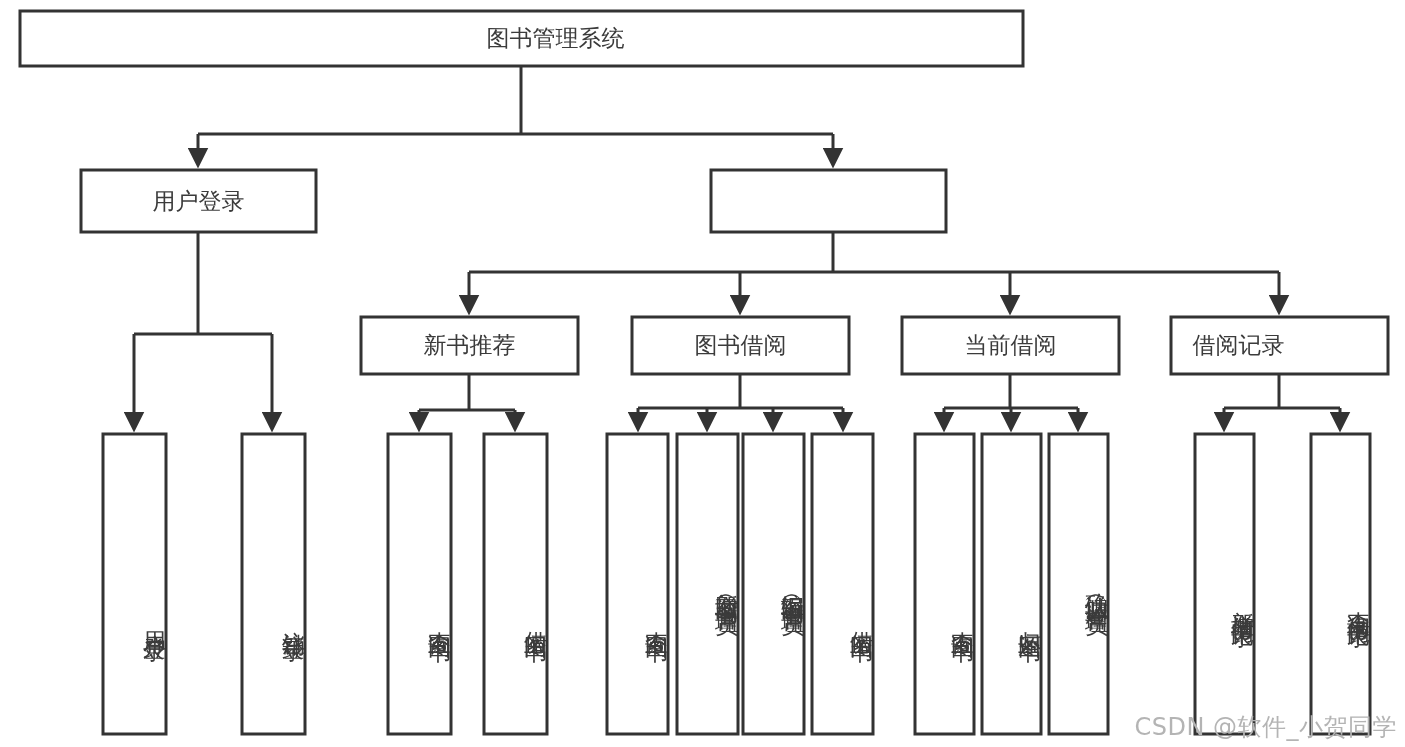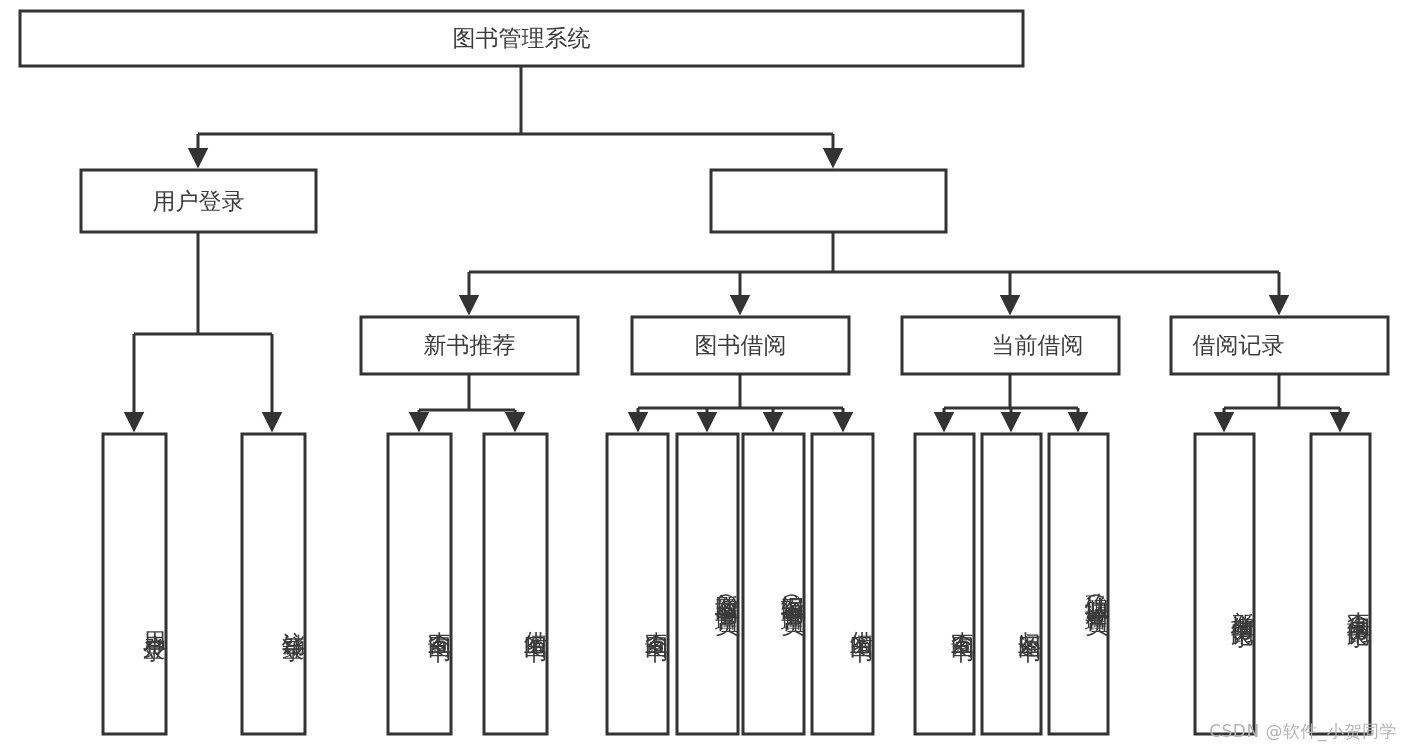--- a/index.html
+++ b/index.html
@@ -62,21 +62,21 @@
     font-size: 23px;
     font-family: "DejaVu Sans", "Liberation Sans", sans-serif;
     white-space: nowrap;
     pointer-events: none;
   }
   #watermark {
     position: absolute;
     right: 8px;
     bottom: 4px;
     color: #b4b4b4;
-    font-size: 17px;
+    font-size: 24px;
     font-family: "DejaVu Sans", "Liberation Sans", sans-serif;
     white-space: nowrap;
     letter-spacing: 0.5px;
   }
 </style>
 </head>
 <body>
 
 <div id="diagram-root">
 
@@ -163,27 +163,27 @@
     <rect class="node-rect" x="812" y="434" width="61" height="300"></rect>
 
     <rect class="node-rect" x="915" y="434" width="59" height="300"></rect>
     <rect class="node-rect" x="982" y="434" width="59" height="300"></rect>
     <rect class="node-rect" x="1049" y="434" width="59" height="300"></rect>
 
     <rect class="node-rect" x="1195" y="434" width="59" height="300"></rect>
     <rect class="node-rect" x="1311" y="434" width="59" height="300"></rect>
   </svg>
 
-  <div class="horiz-text-wrap" style="left:20px; top:11px; width:1003px; height:55px;">图书管理系统</div>
+  <div class="horiz-text-wrap" style="left:20px; top:11px; width:1003px; height:55px;padding-left:34px;">图书管理系统</div>
 
   <div class="horiz-text-wrap" style="left:81px; top:170px; width:235px; height:62px;">用户登录</div>
 
   <div class="horiz-text-wrap" style="left:632px; top:317px; width:217px; height:57px;">图书借阅</div>
   <div class="horiz-text-wrap" style="left:361px; top:317px; width:217px; height:57px;">新书推荐</div>
-  <div class="horiz-text-wrap" style="left:902px; top:317px; width:217px; height:57px;padding-left:27px;">当前借阅</div>
+  <div class="horiz-text-wrap" style="left:902px; top:317px; width:217px; height:57px;">当前借阅</div>
   <div class="horiz-text-wrap" style="left:1130px; top:317px; width:217px; height:57px;">借阅记录</div>
 
   <div class="vert-text-wrap" style="left:103px; top:499px; width:63px; height:240px;">用户登录</div>
   <div class="vert-text-wrap" style="left:242px; top:499px; width:63px; height:240px;">注销登录</div>
 
   <div class="vert-text-wrap" style="left:388px; top:499px; width:63px; height:240px;">查询图书</div>
   <div class="vert-text-wrap" style="left:484px; top:499px; width:63px; height:240px;">借阅图书</div>
 
   <div class="vert-text-wrap" style="left:607px; top:499px; width:61px; height:240px;">查询图书</div>
   <div class="vert-text-wrap" style="left:677px; top:443px; width:61px; height:290px;">新增图书（管理员）</div>

